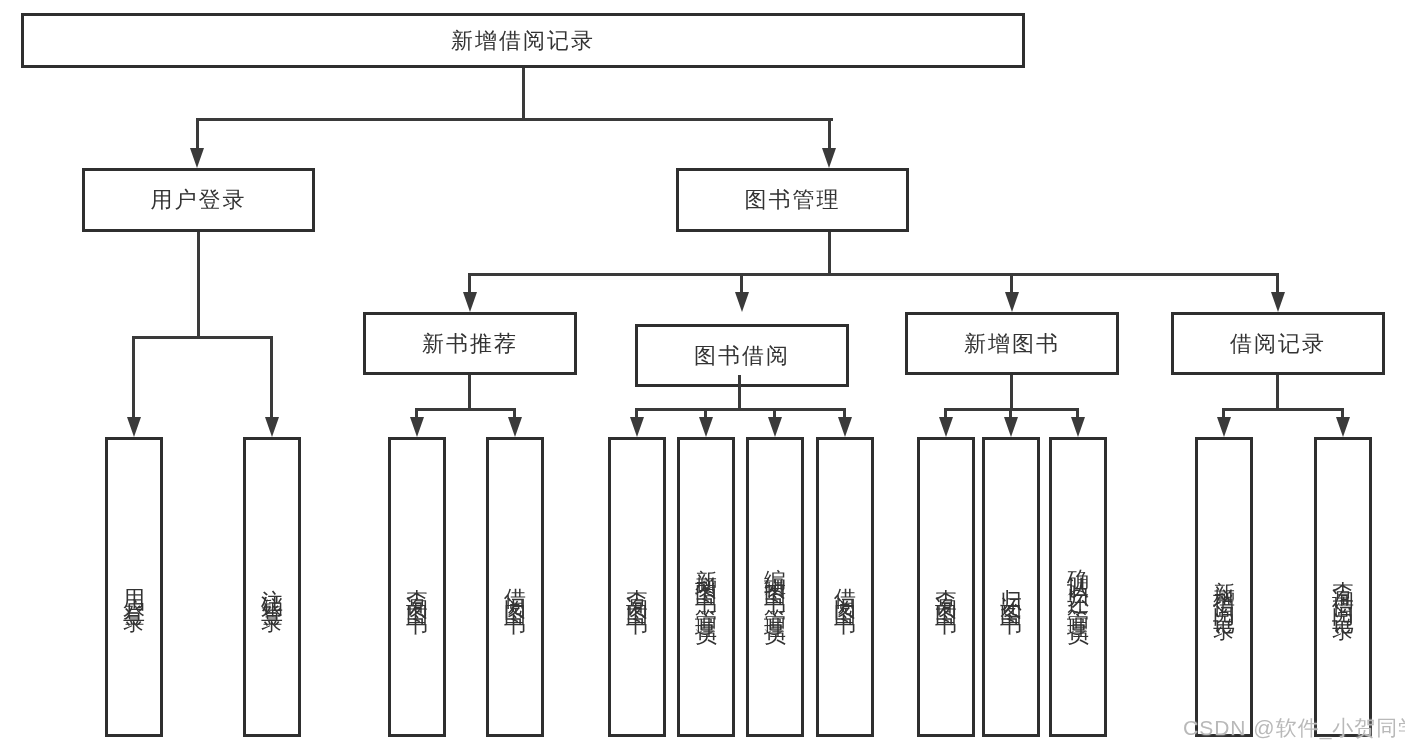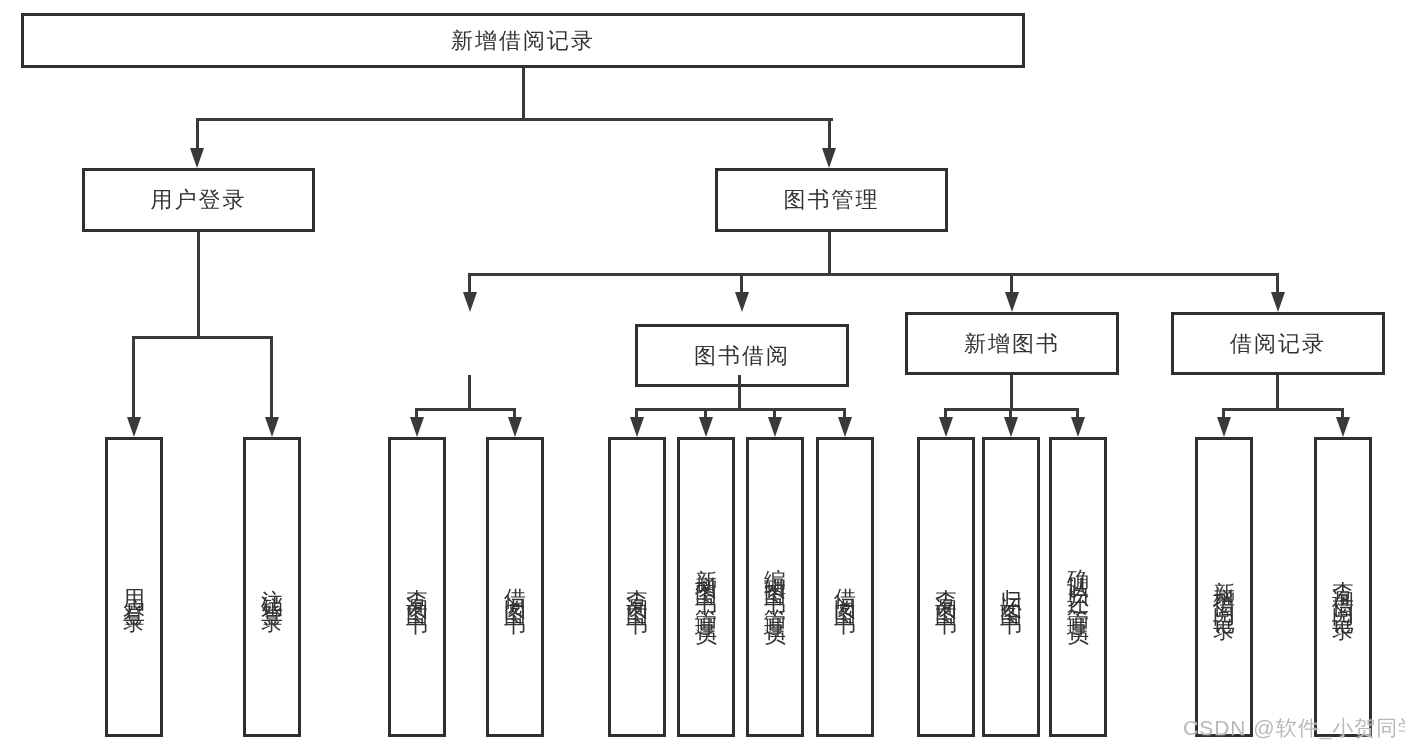--- a/index.html
+++ b/index.html
@@ -42,21 +42,21 @@
   <div class="vline" style="left:522px;top:68px;height:52px"></div>
   <div class="hline" style="left:196px;top:118px;width:637px"></div>
   <div class="vline" style="left:196px;top:118px;height:34px"></div>
   <div class="arrow" style="left:190px;top:148px"></div>
   <div class="vline" style="left:828px;top:118px;height:34px"></div>
   <div class="arrow" style="left:822px;top:148px"></div>
 
   <div class="box" style="left:82px;top:168px;width:233px;height:64px">
     <span class="lbl">用户登录</span>
   </div>
-  <div class="box" style="left:715px;top:168px;width:233px;height:64px">
+  <div class="box" style="left:676px;top:168px;width:233px;height:64px">
     <span class="lbl">图书管理</span>
   </div>
 
   <div class="vline" style="left:197px;top:232px;height:106px"></div>
   <div class="hline" style="left:132px;top:336px;width:141px"></div>
   <div class="vline" style="left:132px;top:336px;height:83px"></div>
   <div class="arrow" style="left:127px;top:417px"></div>
   <div class="vline" style="left:270px;top:336px;height:83px"></div>
   <div class="arrow" style="left:265px;top:417px"></div>
 
@@ -64,20 +64,23 @@
   <div class="hline" style="left:468px;top:273px;width:811px"></div>
   <div class="vline" style="left:468px;top:273px;height:21px"></div>
   <div class="arrow" style="left:463px;top:292px"></div>
   <div class="vline" style="left:740px;top:273px;height:21px"></div>
   <div class="arrow" style="left:735px;top:292px"></div>
   <div class="vline" style="left:1010px;top:273px;height:21px"></div>
   <div class="arrow" style="left:1005px;top:292px"></div>
   <div class="vline" style="left:1276px;top:273px;height:21px"></div>
   <div class="arrow" style="left:1271px;top:292px"></div>
 
+  <div class="box" style="left:363px;top:312px;width:214px;height:63px">
+    <span class="lbl">新书推荐</span>
+  </div>
   <div class="box" style="left:635px;top:324px;width:214px;height:63px">
     <span class="lbl">图书借阅</span>
   </div>
   <div class="box" style="left:905px;top:312px;width:214px;height:63px">
     <span class="lbl">新增图书</span>
   </div>
   <div class="box" style="left:1171px;top:312px;width:214px;height:63px">
     <span class="lbl">借阅记录</span>
   </div>
 

